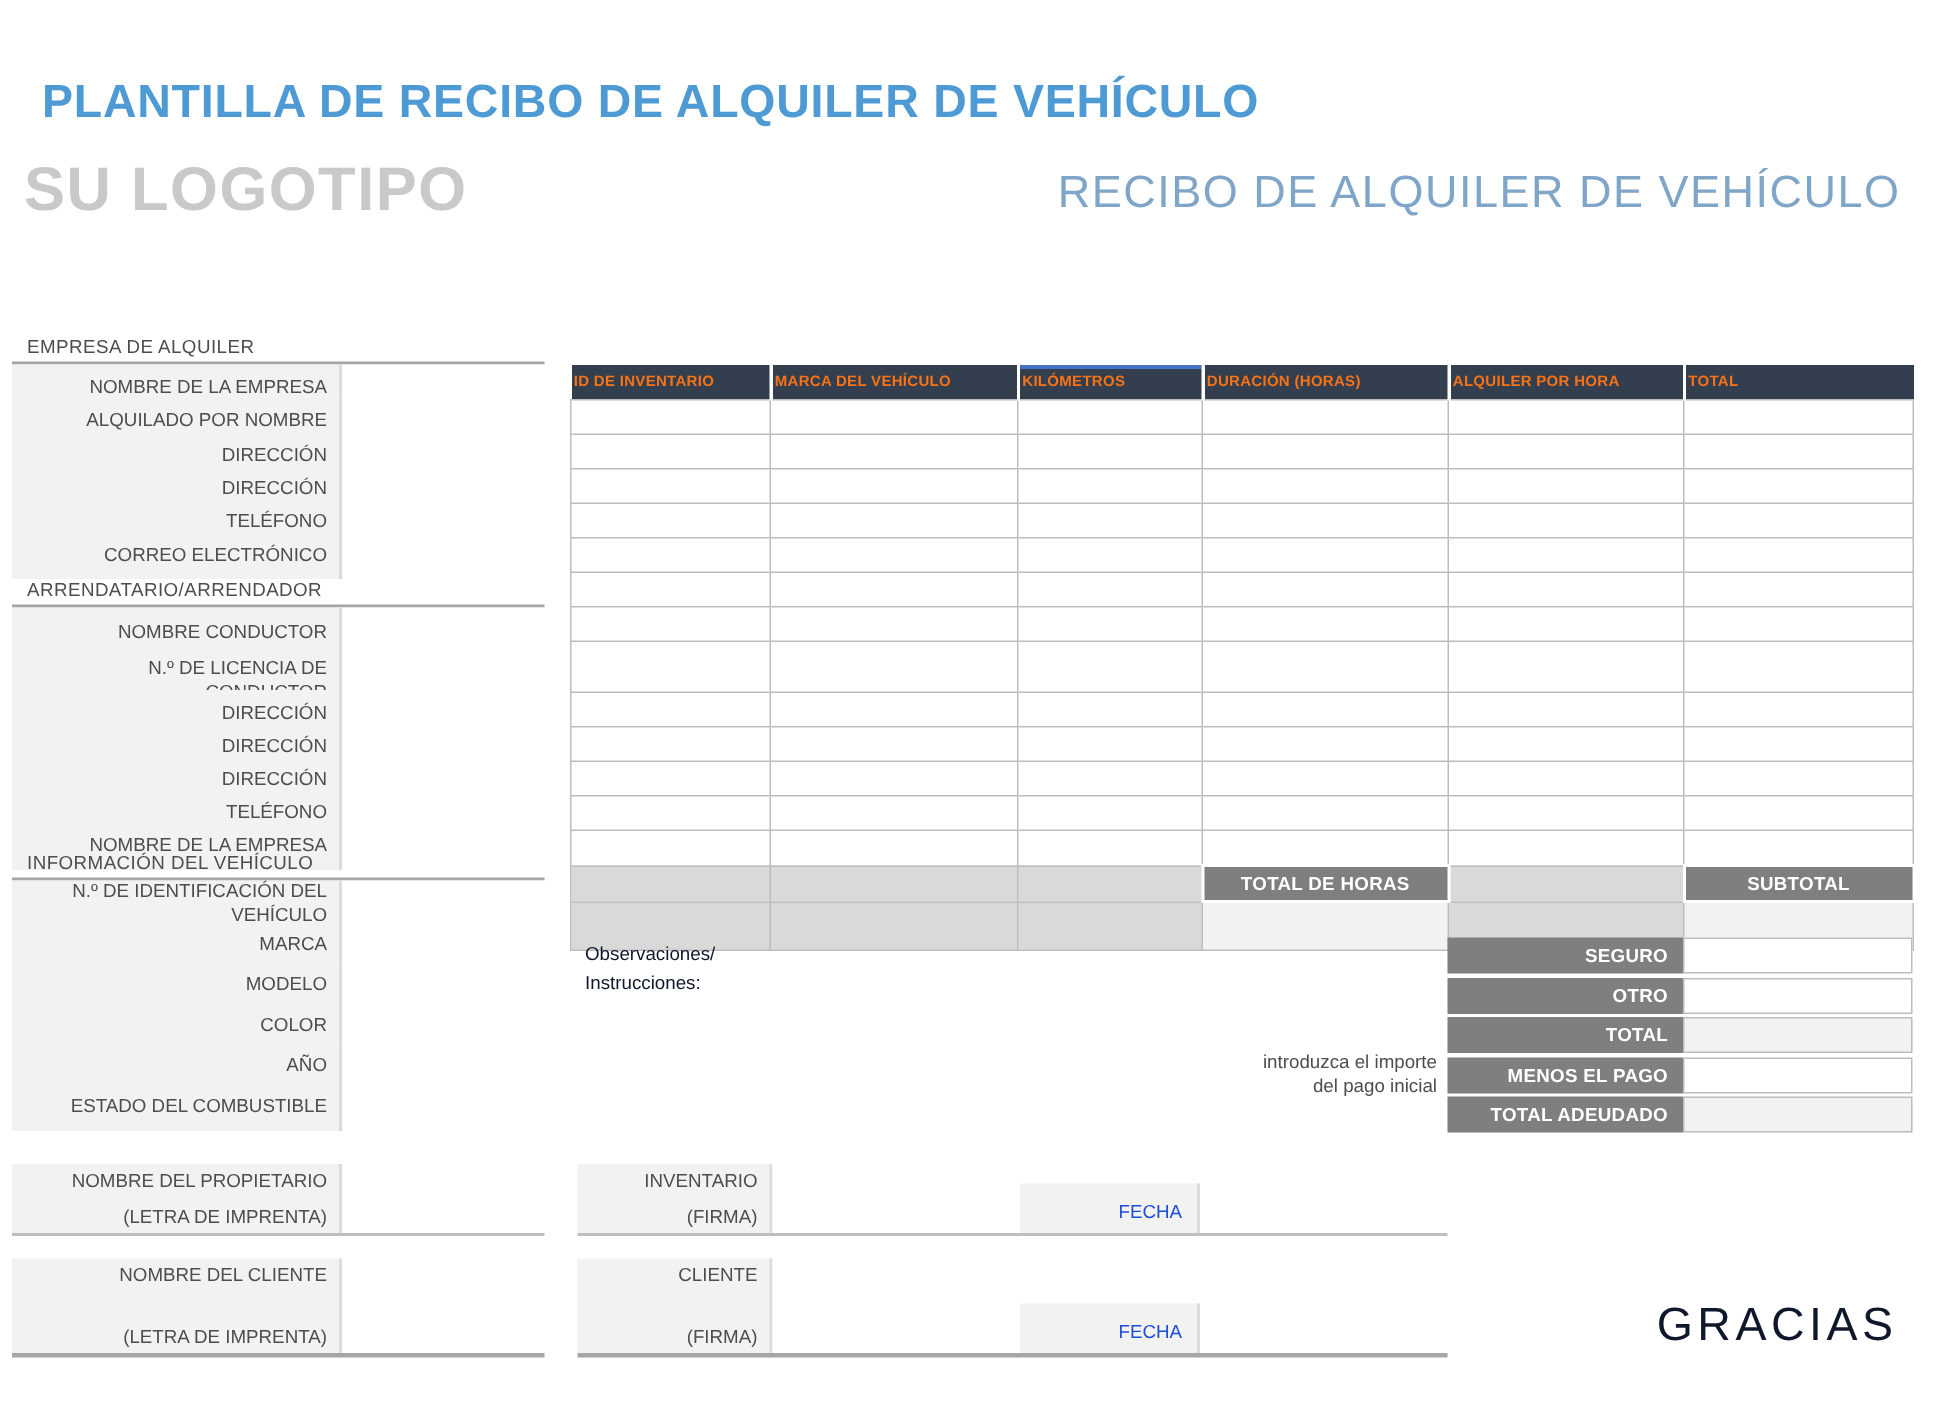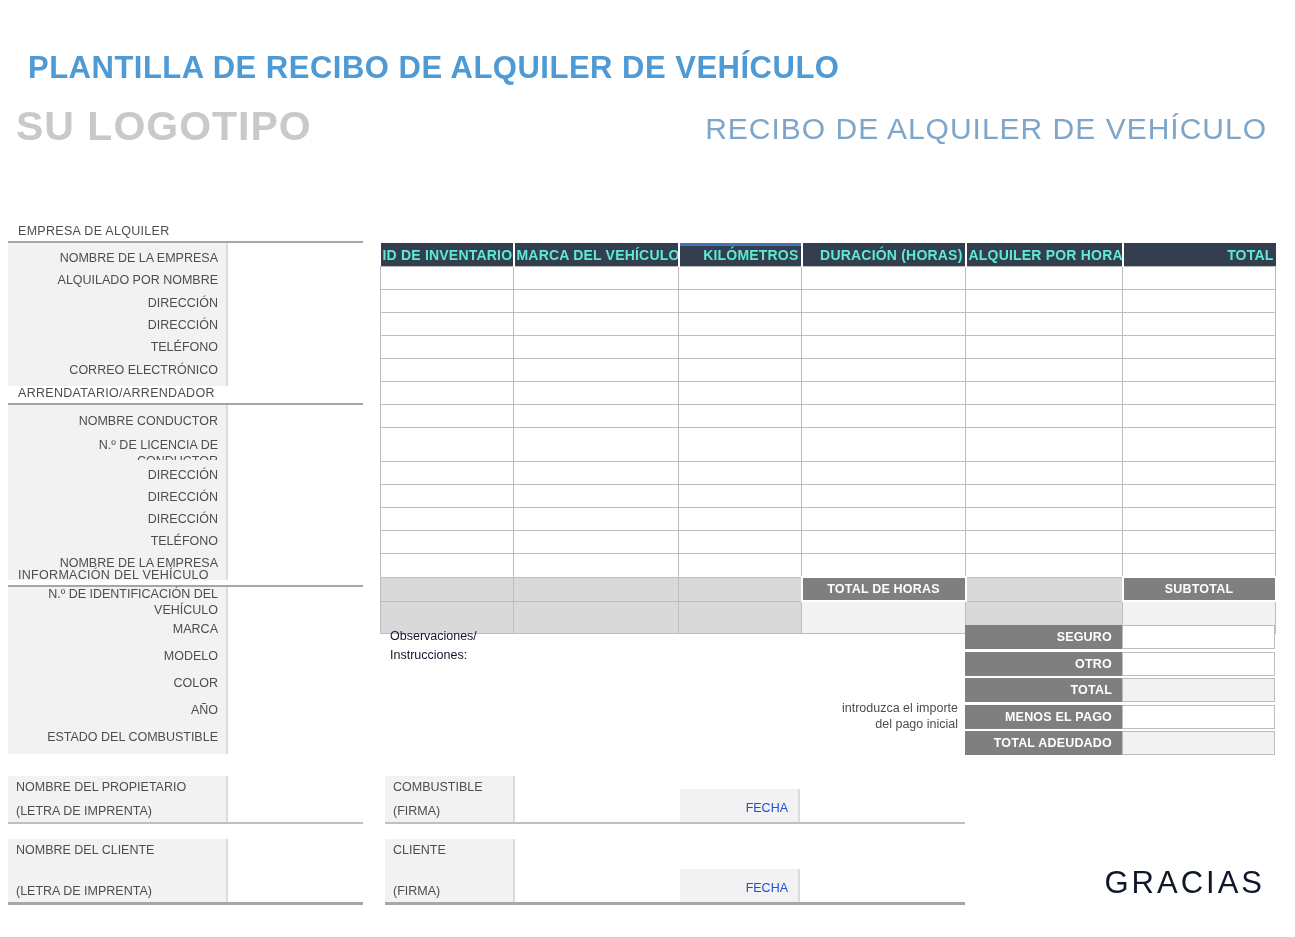--- a/index.html
+++ b/index.html
@@ -34,22 +34,22 @@
   .side-input{flex:1;background:#fff;}
   .sec-company .side-row{height:22.3px;}
   .sec-lessee  .side-row{height:22px;}
   .sec-lessee  .side-row:nth-child(2){height:33px;}
   .sec-vehicle .side-row{height:27px;}
   .sec-vehicle .side-row:nth-child(1){height:36px;}
 
   
   .main-table{position:absolute;left:380px;top:219px;width:895px;border-collapse:collapse;
               table-layout:fixed;}
-  .main-table th{background:#333F4F;color:#5eead4;font-size:14px;font-weight:bold;height:23px;
-                 text-align:right;border-right:2px solid #fff;padding:0 2px;letter-spacing:.2px;
+  .main-table th{background:#333F4F;color:#f97316;font-size:10px;font-weight:bold;height:23px;
+                 text-align:left;border-right:2px solid #fff;padding:0 2px;letter-spacing:.2px;
                  overflow:hidden;white-space:nowrap;}
   .main-table th:last-child{border-right:none;}
   .main-table th.accent{box-shadow:inset 0 3px 0 #4472C4;}
   .main-table td{border:1px solid #BDBDBD;height:22px;padding:0;}
   .main-table tbody tr:nth-child(8) td{height:33px;}
   .totals-row td{background:#D9D9D9;}
   .main-table td.dark-label{background:#7F7F7F;color:#fff;font-weight:bold;font-size:12.5px;
                             text-align:center;border:2px solid #fff;letter-spacing:.2px;}
   .values-row td{background:#D9D9D9;height:31px;}
   .values-row td.value-cell{background:#F2F2F2;}
@@ -62,21 +62,21 @@
                  font-weight:bold;display:flex;align-items:center;justify-content:flex-end;
                  padding-right:10px;letter-spacing:.2px;}
   .summary-value{flex:1;border:1px solid #BDBDBD;background:#fff;}
   .summary-value.shaded{background:#F2F2F2;}
   .hint{position:absolute;left:770px;top:677px;width:188px;text-align:right;font-size:12.5px;
         color:#4D4D4D;line-height:1.25;}
 
   
   .sig-block{position:absolute;display:flex;}
   .sig-label-box{width:220px;box-sizing:border-box;background:#F2F2F2;border-right:2px solid #DCDCDC;
-                 display:flex;flex-direction:column;justify-content:space-between;align-items:flex-start;
+                 display:flex;flex-direction:column;justify-content:space-between;align-items:flex-end;
                  padding:4px 8px;font-size:12.5px;color:#4D4D4D;text-align:right;}
   .sig-sign .sig-label-box{width:130px;}
   .sig-space{flex:1;background:#fff;}
   .owner-name{left:8px;top:752px;width:355px;height:46px;border-bottom:2px solid #BFBFBF;}
   .owner-sign{left:385px;top:752px;width:580px;height:46px;border-bottom:2px solid #BFBFBF;}
   .client-name{left:8px;top:815px;width:355px;height:63px;border-bottom:3px solid #A6A6A6;}
   .client-sign{left:385px;top:815px;width:580px;height:63px;border-bottom:3px solid #A6A6A6;}
   .fecha-box{position:absolute;left:295px;bottom:0;width:120px;height:33px;background:#F2F2F2;
              border-right:2px solid #DCDCDC;display:flex;align-items:flex-end;justify-content:flex-end;
              padding:0 10px 7px 0;box-sizing:border-box;font-size:12.5px;color:#1d4ed8;}
@@ -367,21 +367,21 @@
 
   <div class="sig-block owner-name">
     <div class="sig-label-box">
       <span>NOMBRE DEL PROPIETARIO</span>
       <span>(LETRA DE IMPRENTA)</span>
     </div>
     <div class="sig-space"></div>
   </div>
   <div class="sig-block sig-sign owner-sign">
     <div class="sig-label-box">
-      <span>COMBUSTIBLE</span>
+      <span>INVENTARIO</span>
       <span>(FIRMA)</span>
     </div>
     <div class="sig-space"></div>
     <div class="fecha-box">FECHA</div>
   </div>
 
   <div class="sig-block client-name">
     <div class="sig-label-box">
       <span>NOMBRE DEL CLIENTE</span>
       <span>(LETRA DE IMPRENTA)</span>

